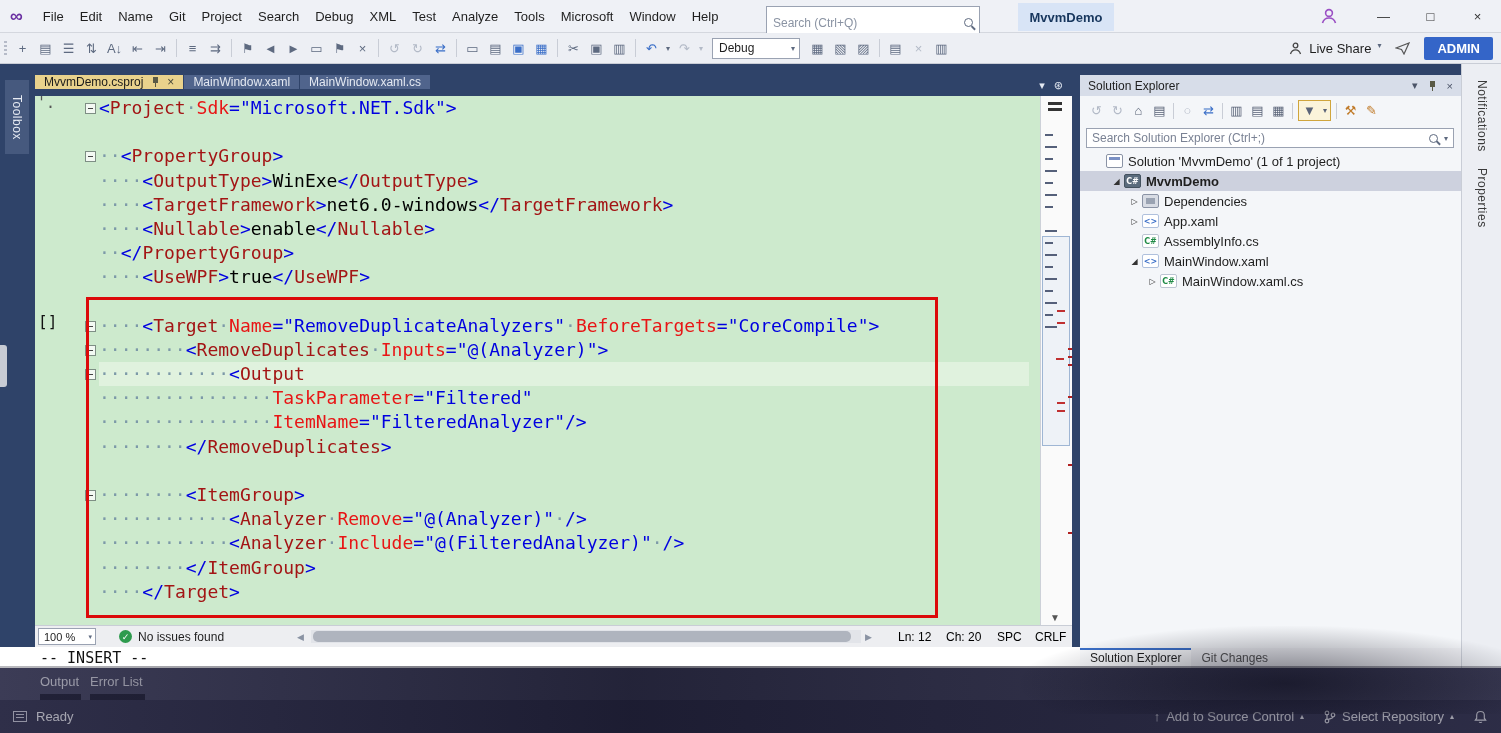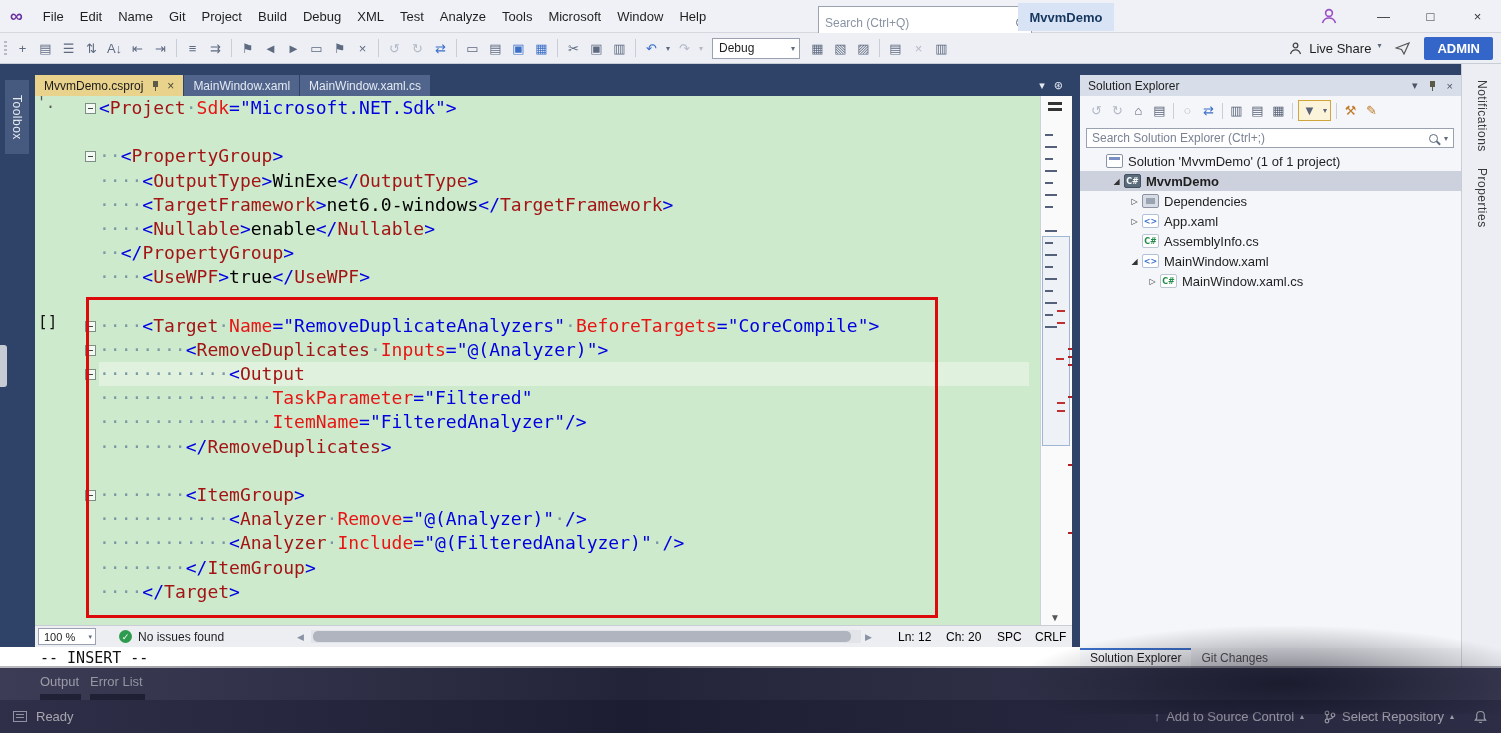--- a/index.html
+++ b/index.html
@@ -7,21 +7,21 @@
   html,body{background:#222}
   .root{position:relative;width:1501px;height:733px;overflow:hidden;background:#2F4369;
         font-family:"Liberation Sans",sans-serif;-webkit-font-smoothing:antialiased}
 
   
   .titlebar{position:absolute;left:0;top:0;width:1501px;height:33px;background:#EFF1F6;
             border-bottom:1px solid #D4D7DE;display:flex;align-items:center;z-index:10}
   .logo{margin-left:10px;color:#6A30A2;font-size:18px;font-weight:bold;line-height:1}
   .menubar{display:flex;margin-left:12px}
   .menu-item{padding:4px 8px;font-size:13px;color:#1F1F1F;cursor:default}
-  .search-box{position:absolute;left:818px;top:6px;width:214px;height:33px;background:#fff;
+  .search-box{position:absolute;left:766px;top:6px;width:214px;height:33px;background:#fff;
               border:1px solid #9AA2B2;display:flex;align-items:center;padding:0 6px}
   .search-box input{border:none;outline:none;flex:1;font-size:12px;color:#444;background:transparent;
               font-family:"Liberation Sans",sans-serif}
   .search-box input::placeholder{color:#8A93A3}
   .mag{width:9px;height:9px;border:1.5px solid #5E6A80;border-radius:50%;position:relative;flex:none}
   .mag::after{content:"";position:absolute;width:5px;height:1.5px;background:#5E6A80;
               transform:rotate(45deg);right:-4px;bottom:-2px}
   .app-title{position:absolute;left:1018px;top:3px;width:96px;height:28px;background:#D8E4F6;
              display:flex;align-items:center;justify-content:center;font-size:13px;font-weight:bold;color:#17365D}
   .avatar{position:absolute;left:1318px;top:5px;width:22px;height:22px;display:flex;align-items:center;justify-content:center}
@@ -51,21 +51,21 @@
                display:flex;align-items:center;justify-content:center;z-index:5}
   .vtext{writing-mode:vertical-rl;font-size:12px;letter-spacing:.5px}
   .toolbox-tab .vtext{color:#E8ECF4}
   .left-notch{position:absolute;left:0;top:345px;width:7px;height:42px;background:#C7CBD4;border-radius:0 3px 3px 0;z-index:5}
   .right-strip{position:absolute;left:1461px;top:64px;width:40px;height:604px;background:#ECEEF3;
                border-left:1px solid #C9CDD6;z-index:5;display:flex;flex-direction:column;align-items:center}
   .right-tab{color:#3A3A3A;font-size:12px;margin-top:16px}
 
   
   .tabstrip{position:absolute;left:35px;top:75px;width:1037px;height:21px;display:flex;background:#2F4369;z-index:5}
-  .tab{height:21px;display:flex;align-items:center;padding:0 9px;font-size:12px;margin-right:1px;cursor:default}
+  .tab{height:14px;display:flex;align-items:center;padding:0 9px;font-size:12px;margin-right:1px;cursor:default}
   .tab.active{background:#E9D28C;color:#1A1A1A}
   .tab.inactive{background:#50648C;color:#E4E9F2}
   .tab .close{margin-left:7px;font-size:12px;color:#4A4A3A}
   .pin-ico{position:relative;width:9px;height:12px;display:inline-block;margin-left:8px}
   .pin-ico::before{content:"";position:absolute;left:2px;top:1px;width:5px;height:6px;background:#5A5A46}
   .pin-ico::after{content:"";position:absolute;left:4px;top:7px;width:1px;height:4px;background:#5A5A46}
   .tabstrip-right{margin-left:auto;display:flex;align-items:center;gap:9px;padding-right:9px;color:#E4E9F2;font-size:11px}
 
   
   .editor{position:absolute;left:35px;top:96px;width:1005px;height:529px;background:#CDEACD;overflow:hidden;z-index:4}
@@ -168,21 +168,21 @@
 <div class="root">
 
   <div class="titlebar">
     <span class="logo">∞</span>
     <div class="menubar" id="menubar">
         <span class="menu-item">File</span>
         <span class="menu-item">Edit</span>
         <span class="menu-item">Name</span>
         <span class="menu-item">Git</span>
         <span class="menu-item">Project</span>
-        <span class="menu-item">Build</span>
+        <span class="menu-item">Search</span>
         <span class="menu-item">Debug</span>
         <span class="menu-item">XML</span>
         <span class="menu-item">Test</span>
         <span class="menu-item">Analyze</span>
         <span class="menu-item">Tools</span>
         <span class="menu-item">Microsoft</span>
         <span class="menu-item">Window</span>
         <span class="menu-item">Help</span>
       </div>
     <div class="search-box">

